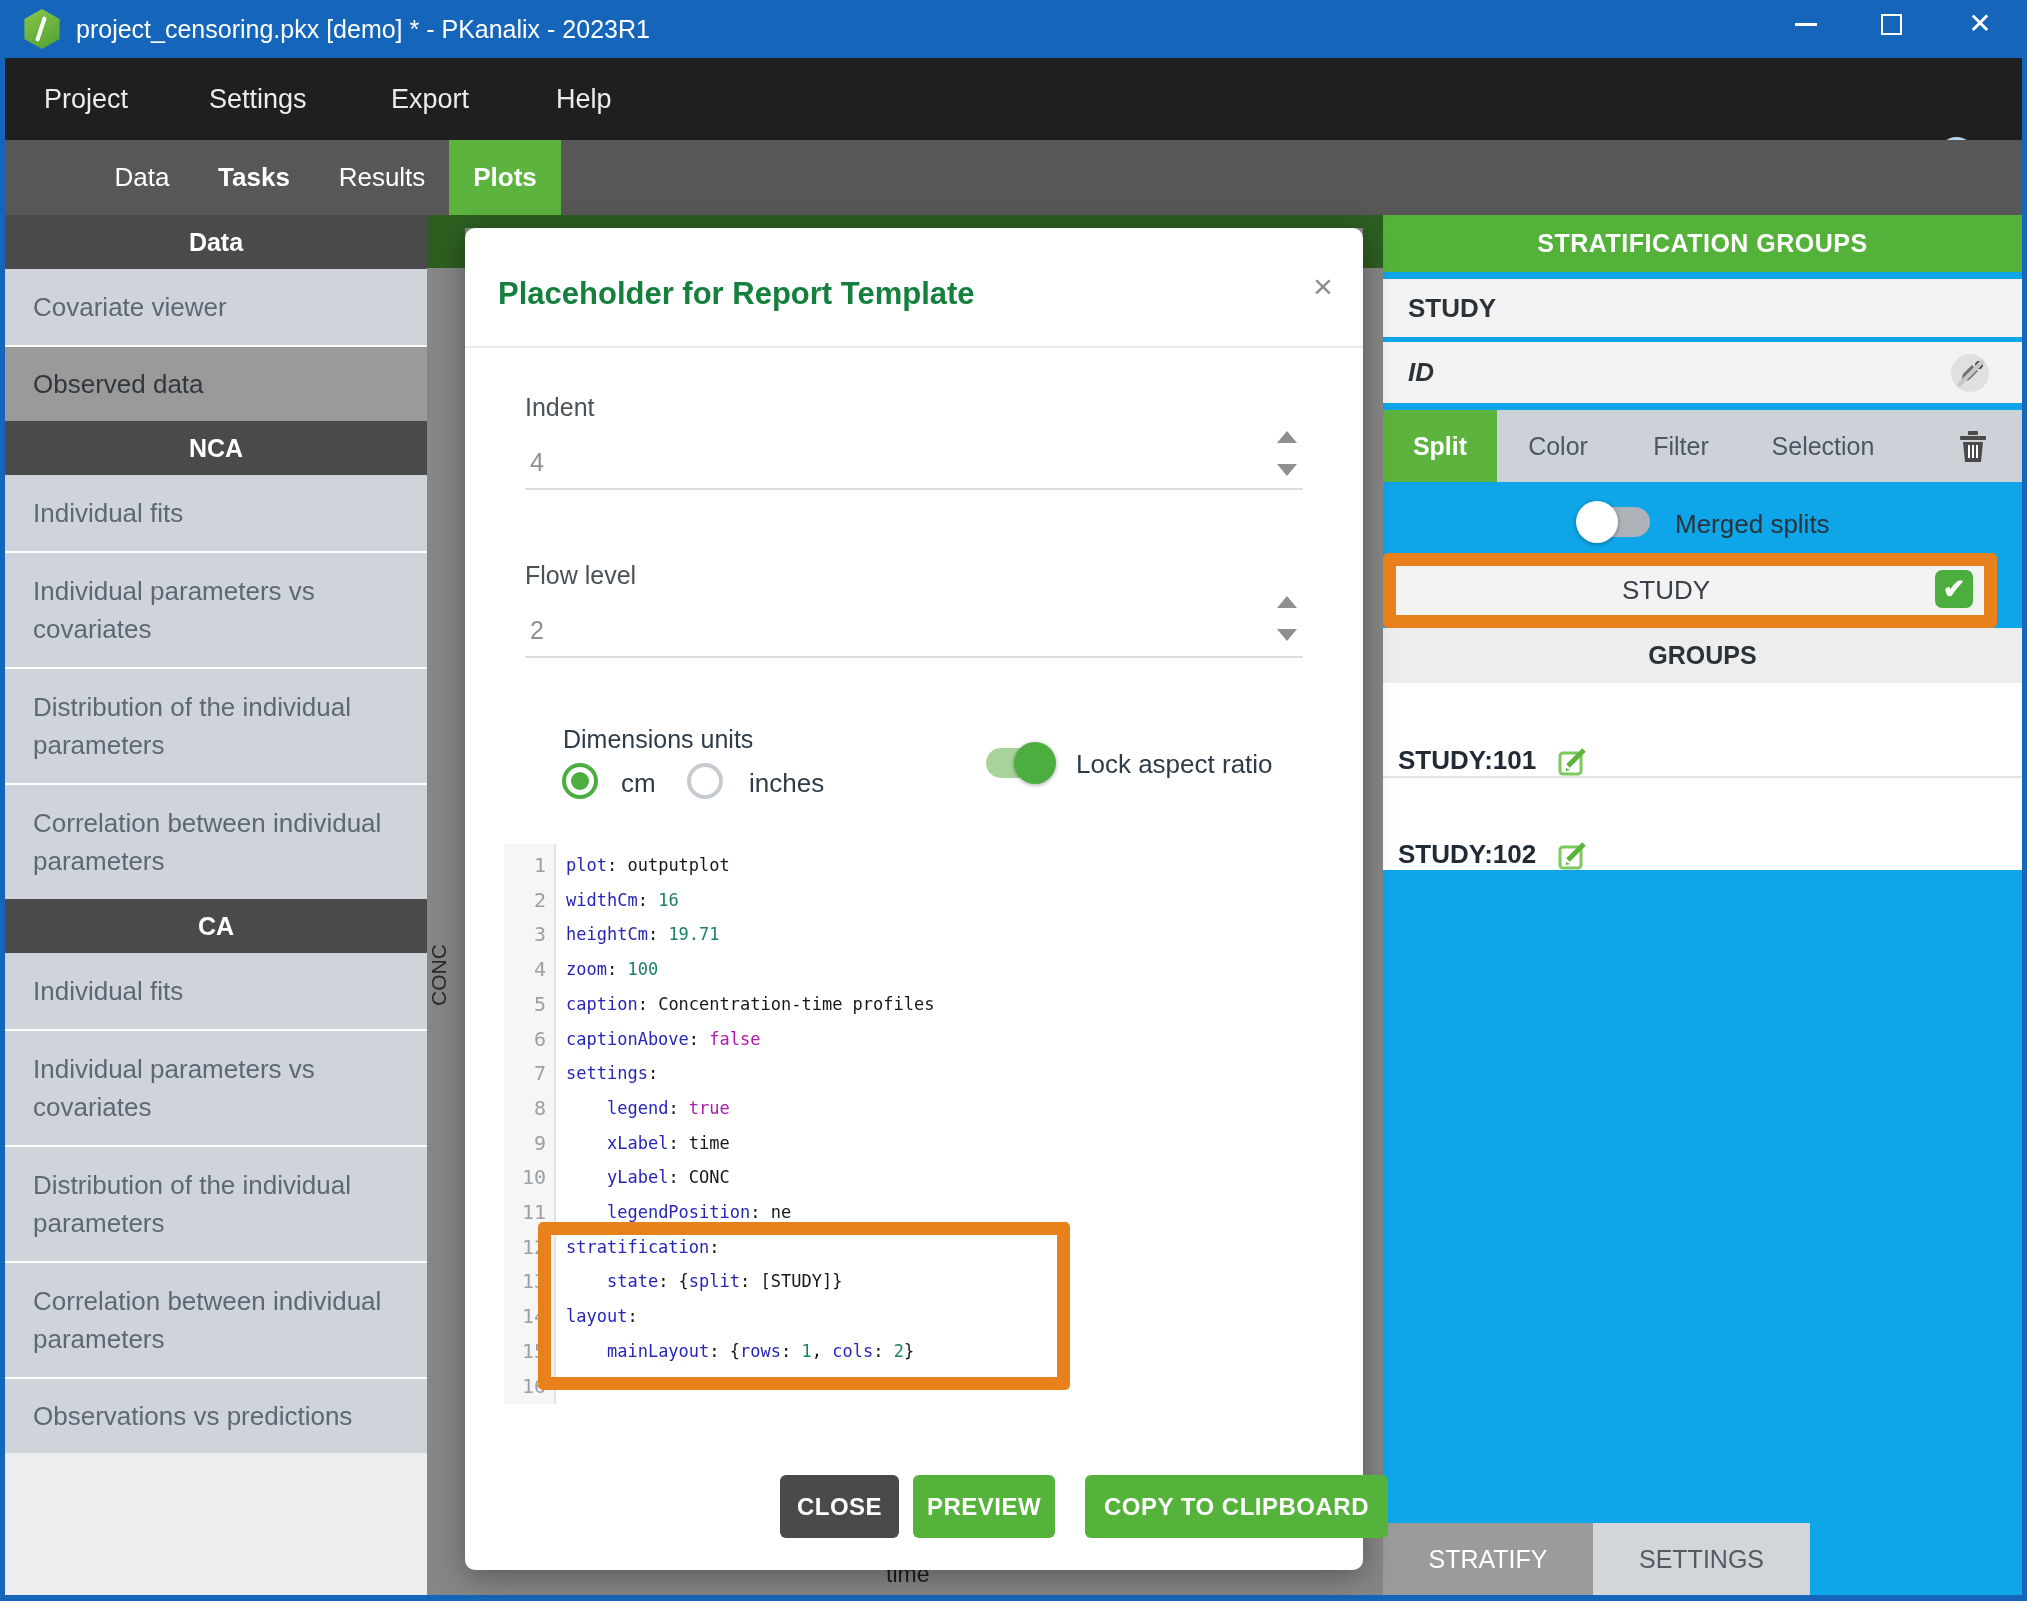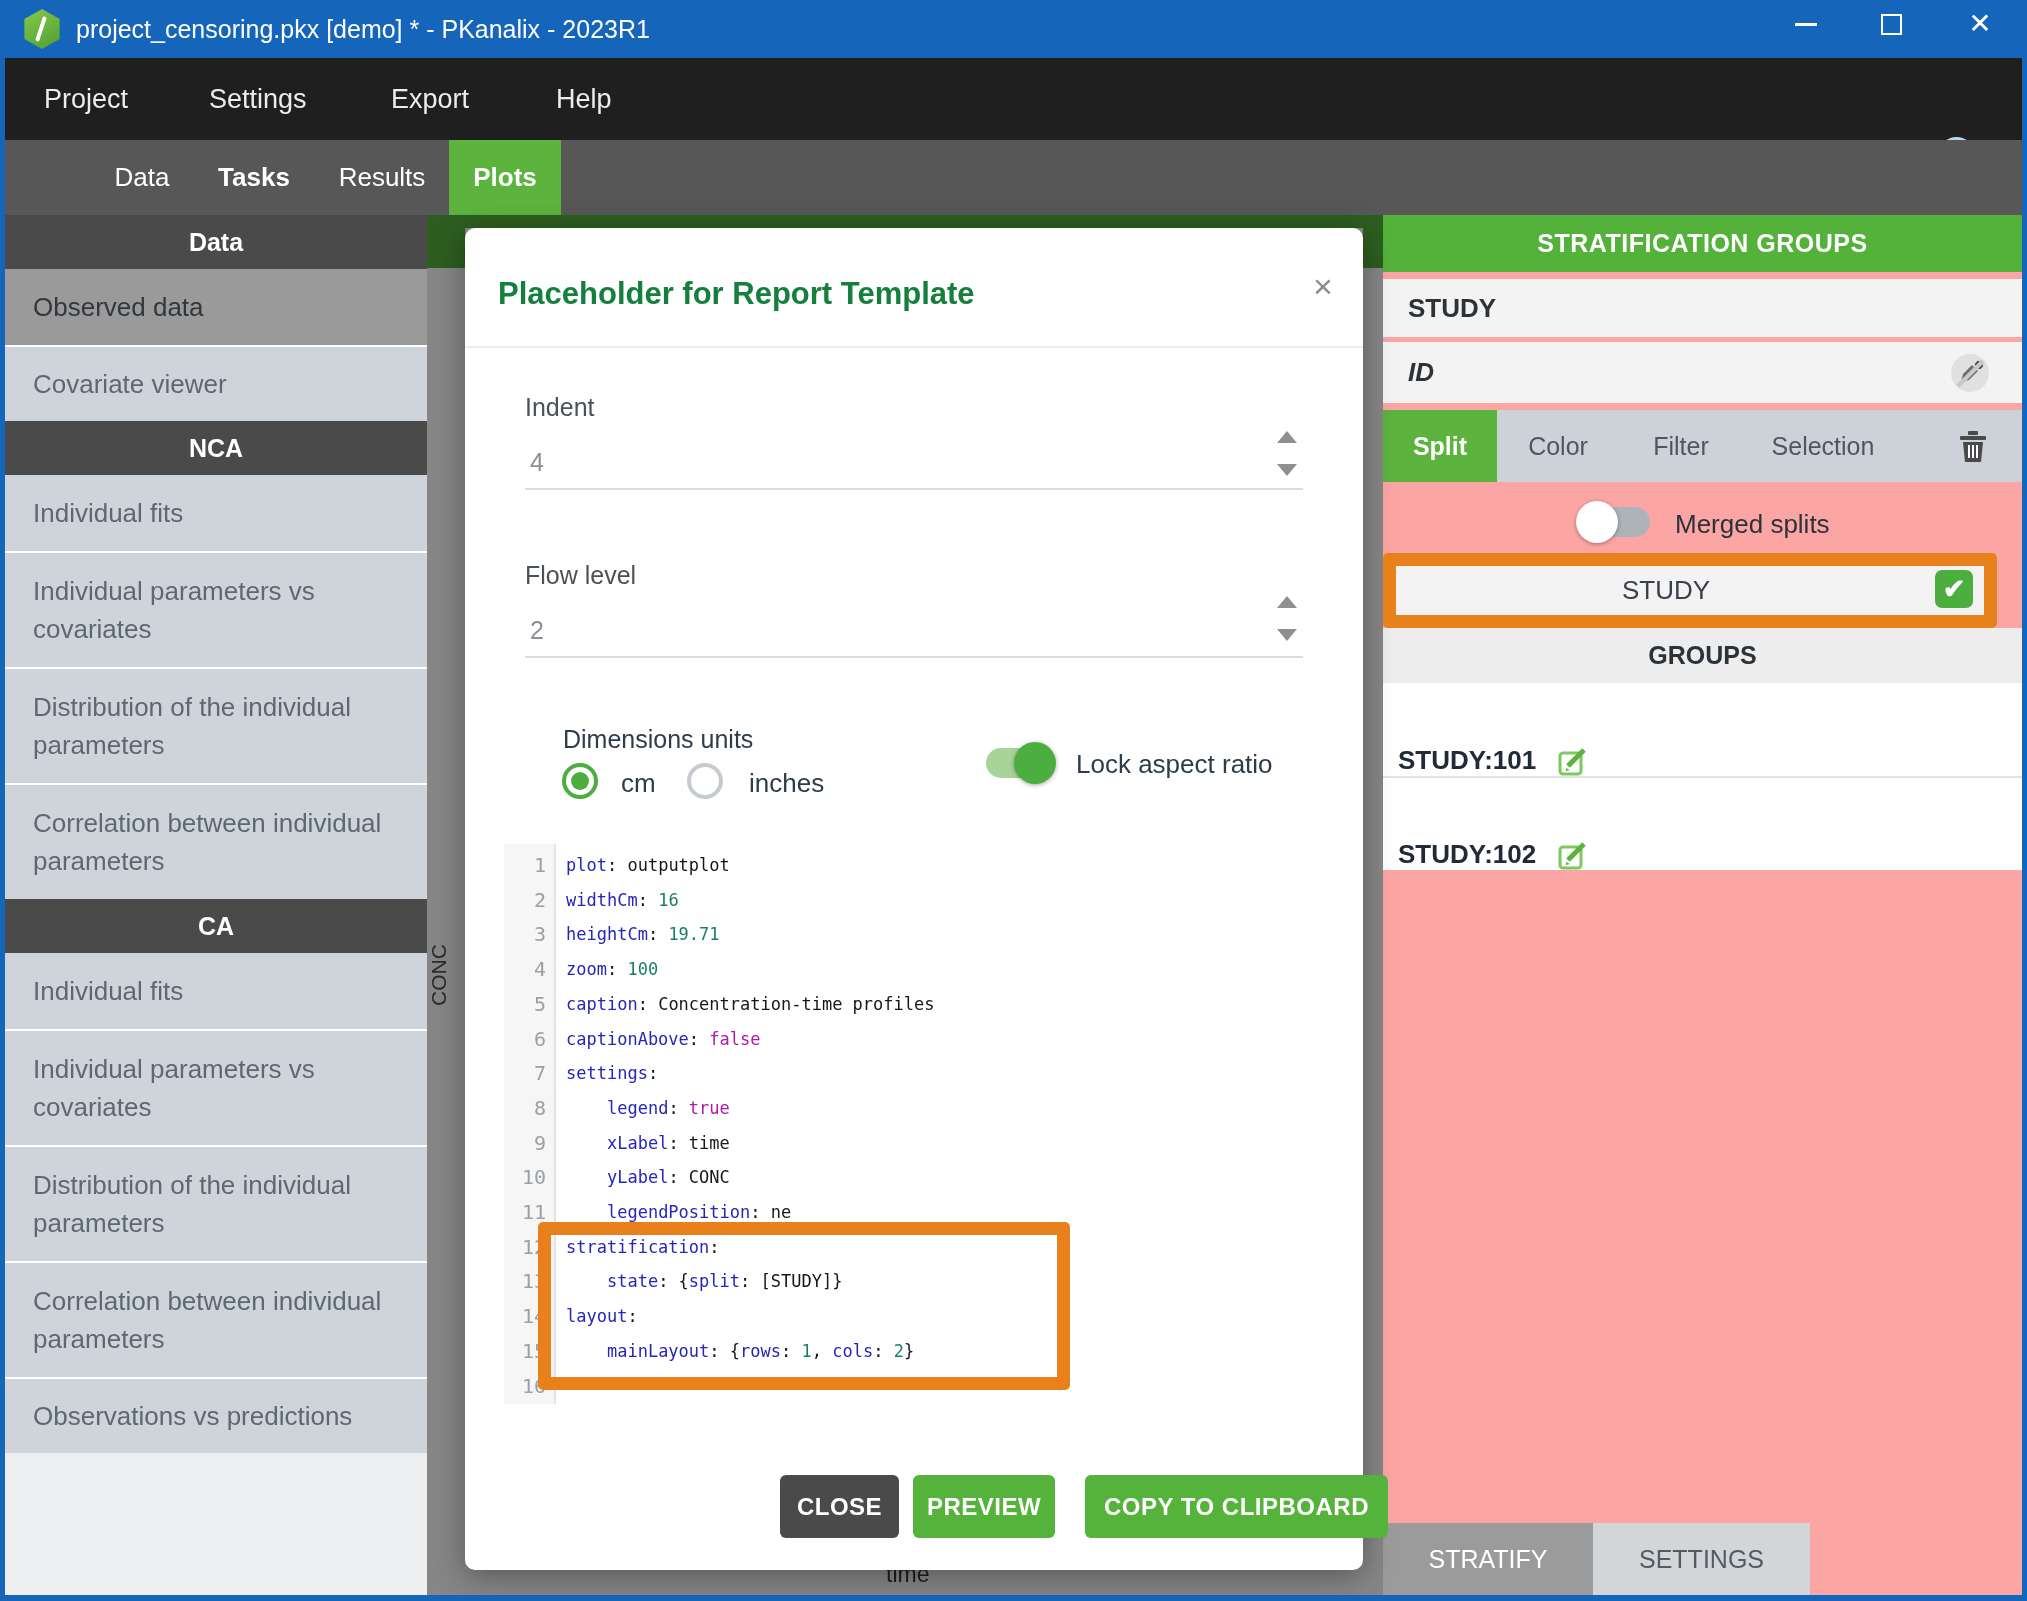--- a/index.html
+++ b/index.html
@@ -94,21 +94,21 @@
   .tk-n{color:#1b7f67;}
   .tk-b{color:#b119ad;}
   .hl-box{border:13px solid #e8811c;border-radius:5px;pointer-events:none;z-index:8;}
 
   .m-btn{top:1247px;height:63px;border-radius:6px;color:#fff;font-size:24px;font-weight:bold;
          display:flex;align-items:center;justify-content:center;letter-spacing:.5px;}
   .m-btn.dark{background:#4a4a4a;}
   .m-btn.green{background:#55b23b;}
 
   
-  .rpanel{left:1383px;top:215px;width:639px;height:1380px;background:#fca5a5;}
+  .rpanel{left:1383px;top:215px;width:639px;height:1380px;background:#0ea5e9;}
   .rp-header{left:0;top:0;width:639px;height:57px;background:#54b23a;color:#fff;font-weight:bold;
              font-size:25px;display:flex;align-items:center;justify-content:center;letter-spacing:.5px;}
   .rp-row{left:0;width:639px;background:#f3f3f3;display:flex;align-items:center;}
   .rp-row .lbl{margin-left:25px;font-size:26px;font-weight:bold;color:#2b3238;}
   .rp-tabs{left:0;top:195px;width:639px;height:72px;background:#ccd2d8;}
   .rp-tab{top:0;height:72px;line-height:72px;font-size:25px;color:#4c5763;text-align:center;}
   .rp-tab.active{left:0;width:114px;background:#5cb33e;color:#fff;font-weight:600;}
   .rp-merged-label{font-size:26px;color:#2b3238;}
   .split-box{left:0;top:338px;width:614px;height:75px;}
   .split-name{position:absolute;left:0;top:13px;width:540px;height:49px;line-height:49px;
@@ -165,25 +165,25 @@
     <div class="abs tab" style="left:336px;width:92px;">Results</div>
     <div class="abs tab plots">Plots</div>
     <div class="abs chat-icon">
       <span class="chat-line" style="top:9px;width:24px;"></span>
       <span class="chat-line" style="top:17px;width:16px;"></span>
     </div>
   </div>
 
   <div class="abs sidebar" id="sidebar">
       <div class="sb-h">Data</div>
+      <div class="sb-i one">
+        <span>Covariate viewer</span>
+      </div>
       <div class="sb-i one sel">
         <span>Observed data</span>
-      </div>
-      <div class="sb-i one">
-        <span>Covariate viewer</span>
       </div>
       <div class="sb-h">NCA</div>
       <div class="sb-i one">
         <span>Individual fits</span>
       </div>
       <div class="sb-i two">
         <span>Individual parameters vs</span>
         <span>covariates</span>
       </div>
       <div class="sb-i two">

